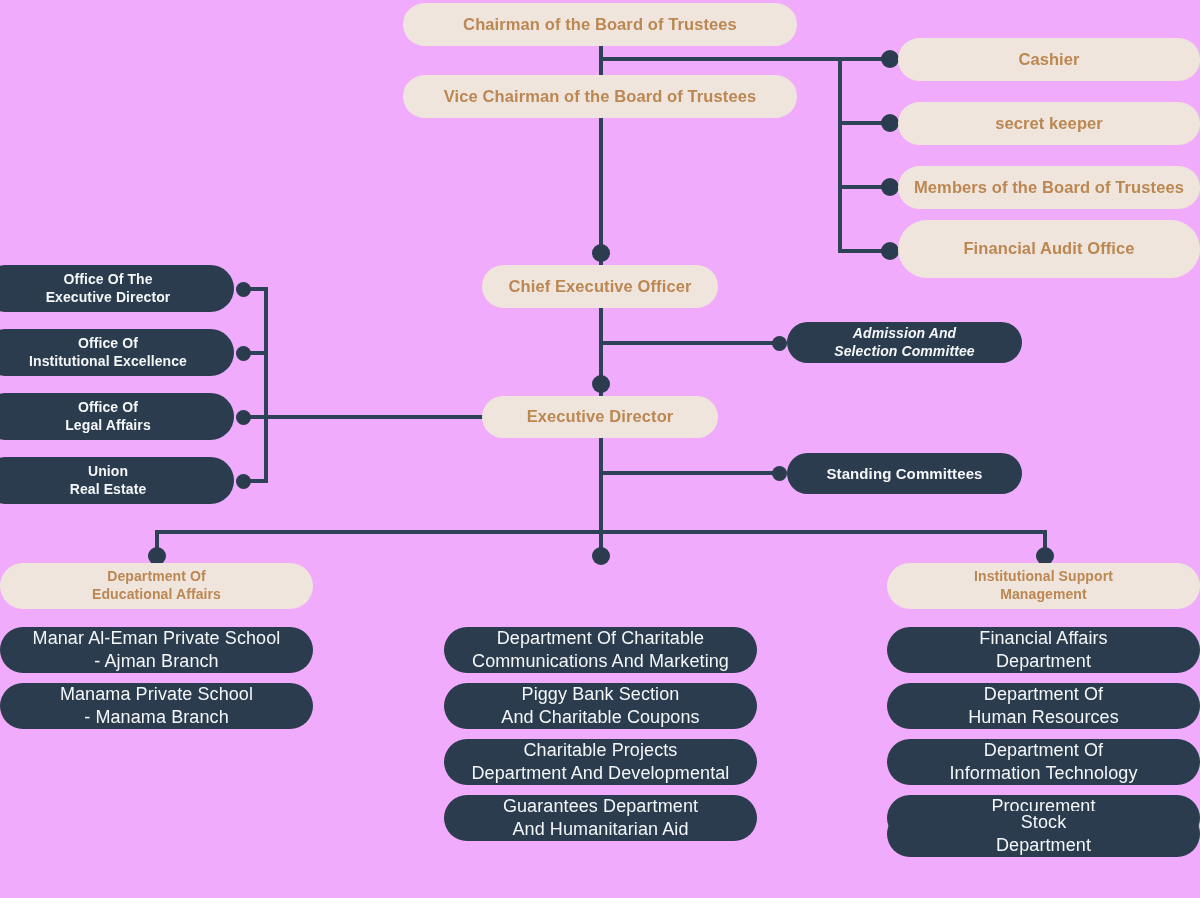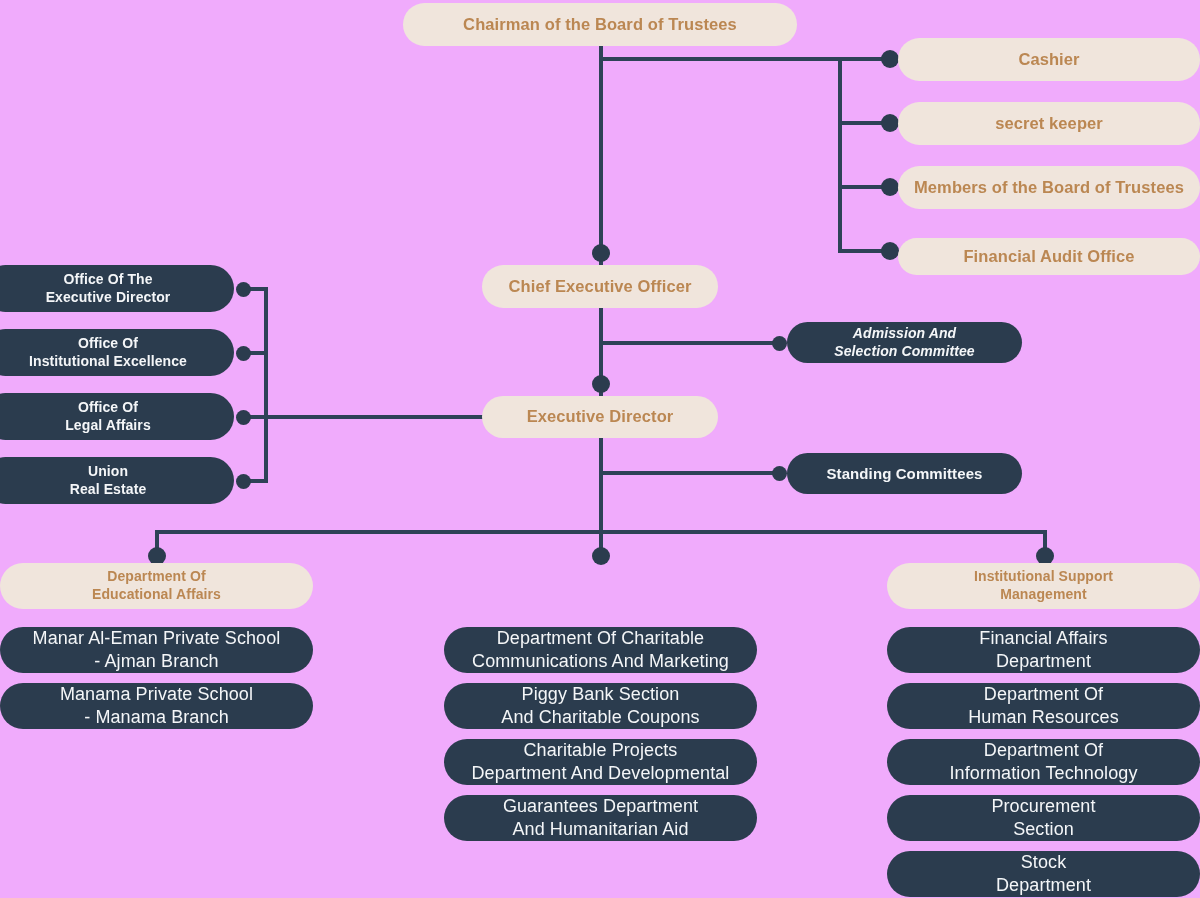--- a/index.html
+++ b/index.html
@@ -115,34 +115,37 @@
   <div class="line-v" style="left:599px; top:530px; height:26px;"></div>
   <div class="line-v" style="left:1043px; top:530px; height:26px;"></div>
   <div class="dot" style="left:148px; top:547px;"></div>
   <div class="dot" style="left:592px; top:547px;"></div>
   <div class="dot" style="left:1036px; top:547px;"></div>
 
   <div class="node cream t-lg" style="left:403px; top:3px; width:394px; height:43px;">
     <span class="lbl">Chairman of the Board of Trustees</span>
   </div>
 
+  <div class="node cream t-lg" style="left:403px; top:75px; width:394px; height:43px;">
+    <span class="lbl">Vice Chairman of the Board of Trustees</span>
+  </div>
 
   <div class="node cream t-lg" style="left:898px; top:38px; width:302px; height:43px;">
     <span class="lbl">Cashier</span>
   </div>
 
   <div class="node cream t-lg" style="left:898px; top:102px; width:302px; height:43px;">
     <span class="lbl">secret keeper</span>
   </div>
 
   <div class="node cream t-lg" style="left:898px; top:166px; width:302px; height:43px;text-align:center;">
     <span class="lbl">Members of the Board of Trustees</span>
   </div>
 
-  <div class="node cream t-lg" style="left:898px; top:238px; width:302px; height:37px;justify-content:center;">
+  <div class="node cream t-lg" style="left:898px; top:220px; width:302px; height:58px;justify-content:center;">
     <span class="lbl">Financial Audit Office</span>
   </div>
 
   <div class="node cream t-lg" style="left:482px; top:265px; width:236px; height:43px;">
     <span class="lbl">Chief Executive Officer</span>
   </div>
 
   <div class="node dark t-sm" style="left:787px; top:322px; width:235px; height:41px;font-style:italic;">
     <span class="lbl">Admission And
 Selection Committee</span>
@@ -219,18 +222,18 @@
 Human Resources</span>
   </div>
   <div class="node dark t-xs" style="left:887px; top:739px; width:313px; height:46px;">
     <span class="lbl">Department Of
 Information Technology</span>
   </div>
   <div class="node dark t-xs" style="left:887px; top:795px; width:313px; height:46px;">
     <span class="lbl">Procurement
 Section</span>
   </div>
-  <div class="node dark t-xs" style="left:887px; top:851px; width:313px; height:46px;">
+  <div class="node dark t-xs" style="left:887px; top:811px; width:313px; height:46px;">
     <span class="lbl">Stock
 Department</span>
   </div>
 
 </div>
 
 </body></html>

